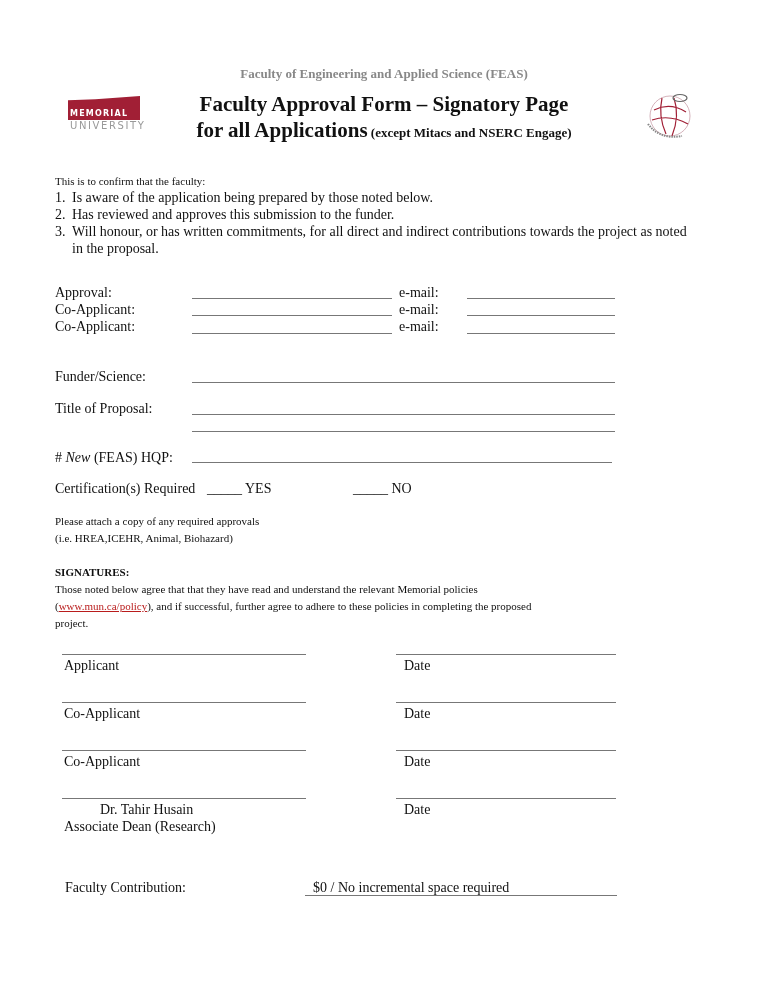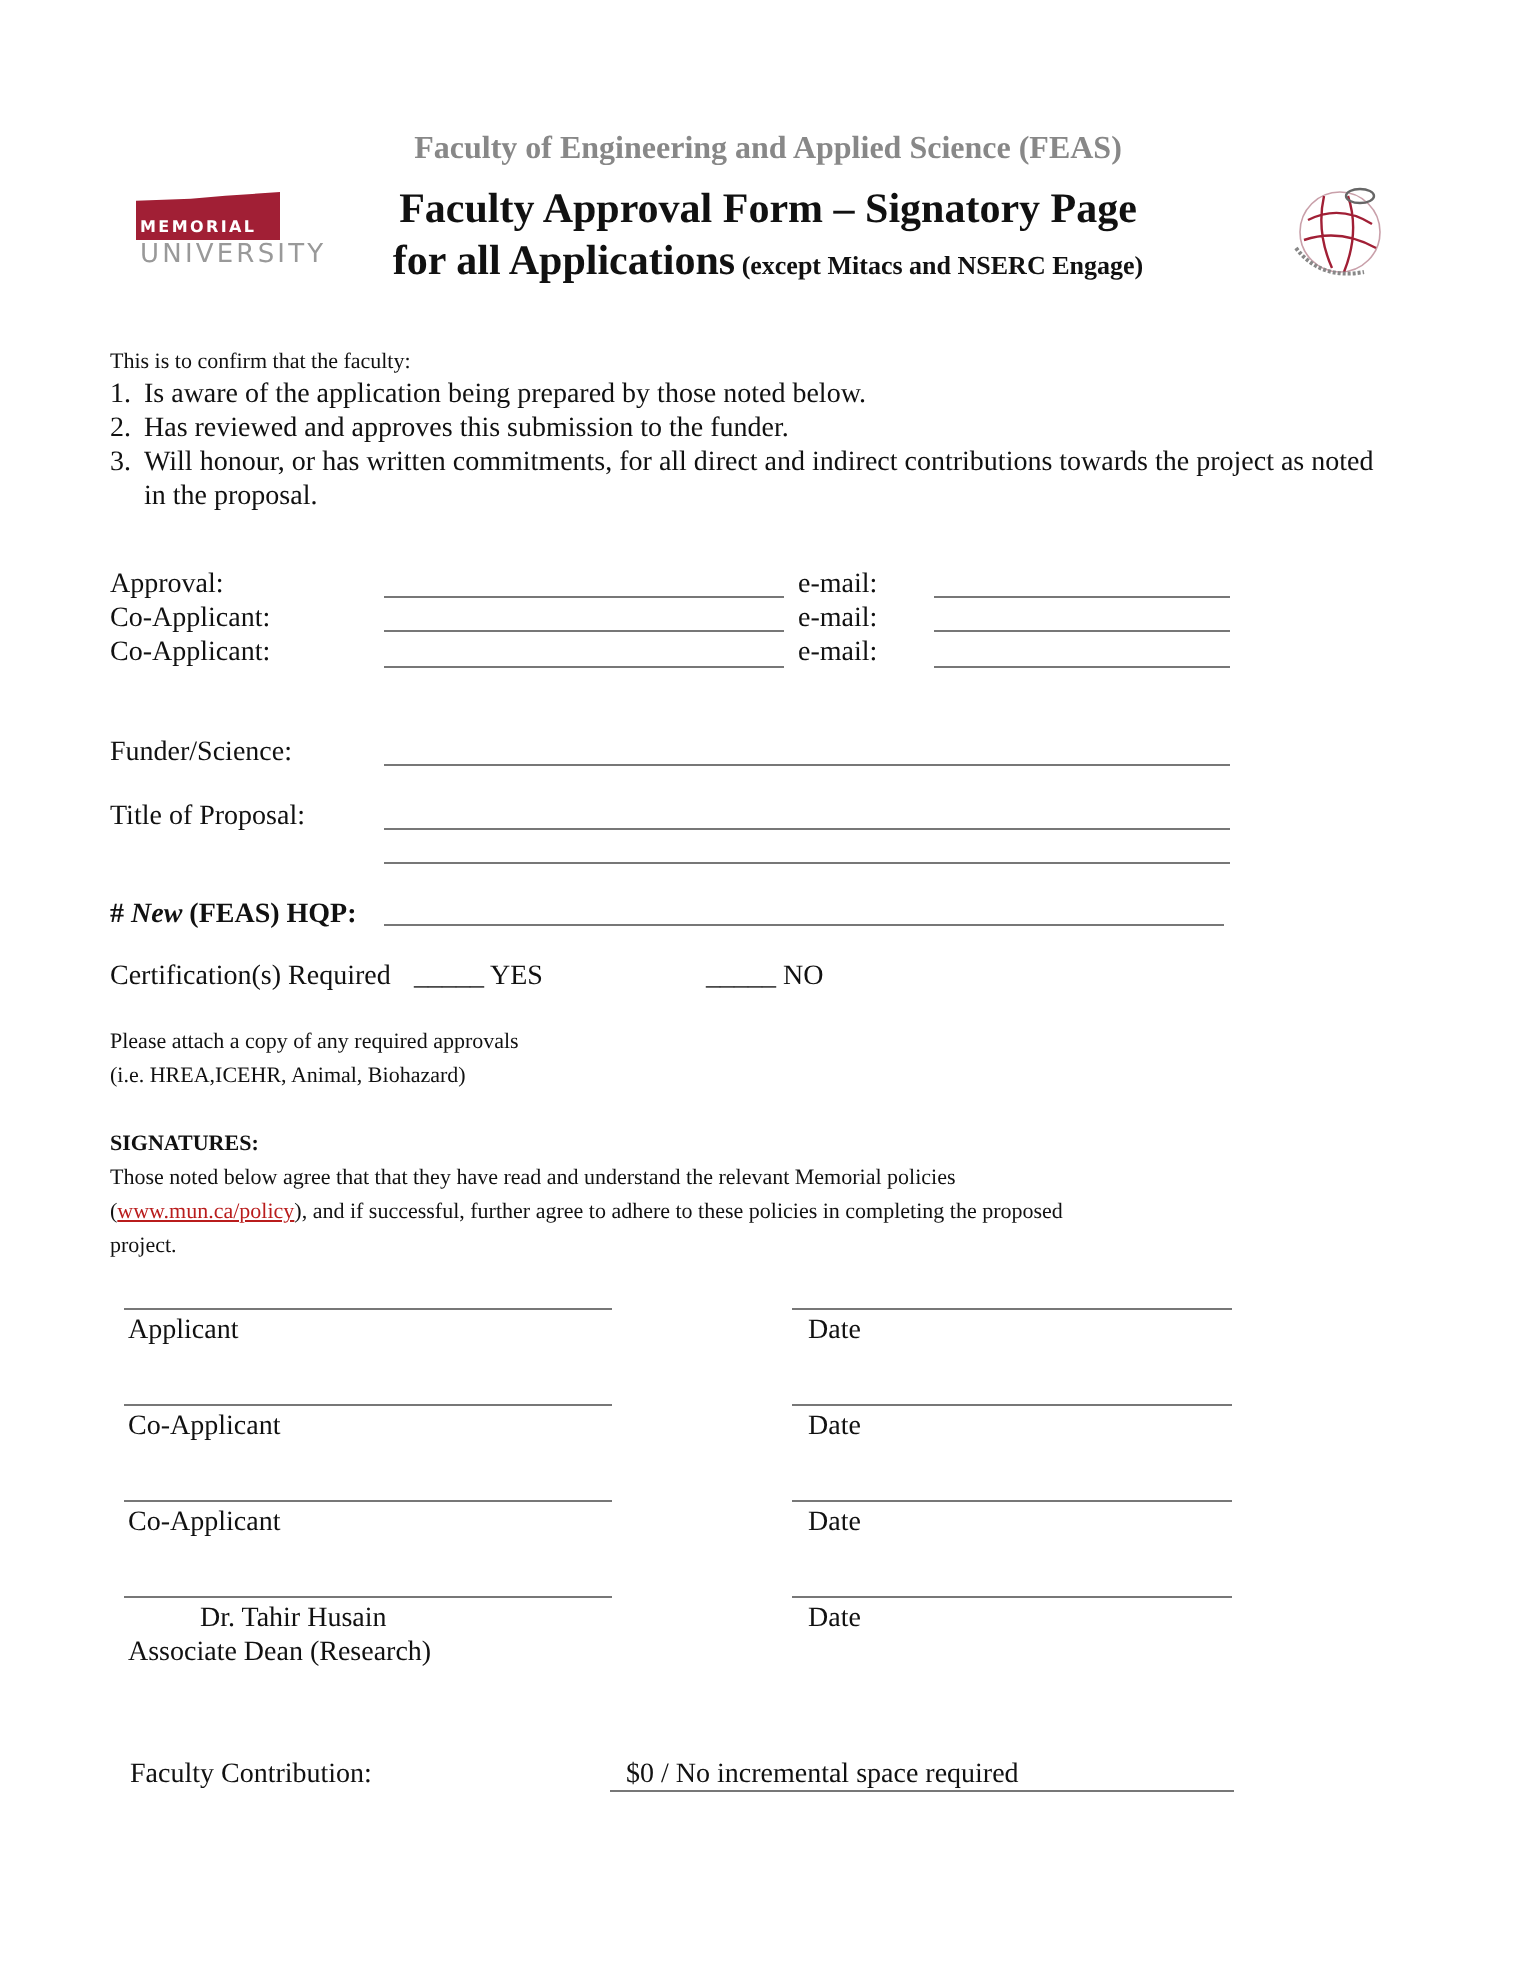--- a/index.html
+++ b/index.html
@@ -5,31 +5,31 @@
     html, body { margin: 0; padding: 0; background: #ffffff; }
     body {
       width: 768px; height: 994px; position: relative; overflow: hidden;
       font-family: "Liberation Serif", "DejaVu Serif", serif;
       color: #111111; font-size: 14px;
     }
     .abs { position: absolute; white-space: nowrap; }
     .line { position: absolute; height: 0; border-top: 1.3px solid #777777; }
 
     
-    .faculty-title { top: 66px; left: 0; width: 768px; text-align: center; color: #888888; font-weight: bold; font-size: 16px; }
+    .faculty-title { top: 66px; left: 0; width: 768px; text-align: center; color: #888888; font-weight: bold; font-size: 13px; }
     .form-title { top: 92px; left: 0; width: 768px; text-align: center; font-weight: bold; font-size: 21px; }
     .form-subtitle { top: 118px; left: 0; width: 768px; text-align: center; font-weight: bold; font-size: 21px; }
     .form-subtitle .small { font-size: 13px; }
 
     
     .mun-logo { position: absolute; left: 68px; top: 96px; width: 72px; height: 36px; text-align: center; }
     .mun-logo .block { position: absolute; left: 0; top: 0; width: 72px; height: 24px; background: #a11f35;
       clip-path: polygon(0 18%, 38% 14%, 62% 8%, 100% 0, 100% 100%, 0 100%); }
     .mun-logo .memorial { position: absolute; left: 2px; top: 13px; font-family: "DejaVu Sans", sans-serif; font-size: 8px; font-weight: bold; letter-spacing: 1.2px; color: #ffffff; }
-    .mun-logo .university { position: absolute; left: 2px; top: 24px; font-family: "DejaVu Sans", sans-serif; font-size: 13px; letter-spacing: 1.6px; color: #999999; }
+    .mun-logo .university { position: absolute; left: 2px; top: 24px; font-family: "DejaVu Sans", sans-serif; font-size: 10px; letter-spacing: 1.6px; color: #999999; }
 
     
     .seal { position: absolute; left: 640px; top: 84px; width: 60px; height: 60px; }
 
     
     .para { left: 55px; font-size: 11px; line-height: 17px; }
     .list-num { position: absolute; left: 55px; }
     .list-text { position: absolute; left: 72px; }
 
     a.policy-link { color: #b91c1c; text-decoration: underline; }
@@ -86,21 +86,21 @@
   <div class="line" style="left:467px; top:333px; width:148px;"></div>
 </div>
 
 <span class="abs" style="left:55px; top:369px;">Funder/Science:</span>
 <div class="line" style="left:192px; top:382px; width:423px;"></div>
 
 <span class="abs" style="left:55px; top:401px;">Title of Proposal:</span>
 <div class="line" style="left:192px; top:414px; width:423px;"></div>
 <div class="line" style="left:192px; top:431px; width:423px;"></div>
 
-<span class="abs" style="left:55px; top:450px;font-weight:bold;"><span># </span><span class="ital">New</span><span> (FEAS) HQP:</span></span>
+<span class="abs" style="left:55px; top:450px;"><span># </span><span class="ital">New</span><span> (FEAS) HQP:</span></span>
 <div class="line" style="left:192px; top:462px; width:420px;"></div>
 
 <span class="abs" style="left:55px; top:481px;">Certification(s) Required</span>
 <span class="abs" style="left:207px; top:481px;"><span>_____</span><span> YES</span></span>
 <span class="abs" style="left:353px; top:481px;"><span>_____</span><span> NO</span></span>
 
 <span class="abs para" style="top:513px;">Please attach a copy of any required approvals</span>
 <span class="abs para" style="top:530px;">(i.e. HREA,ICEHR, Animal, Biohazard)</span>
 
 <span class="abs para bold" style="top:564px;">SIGNATURES:</span>

